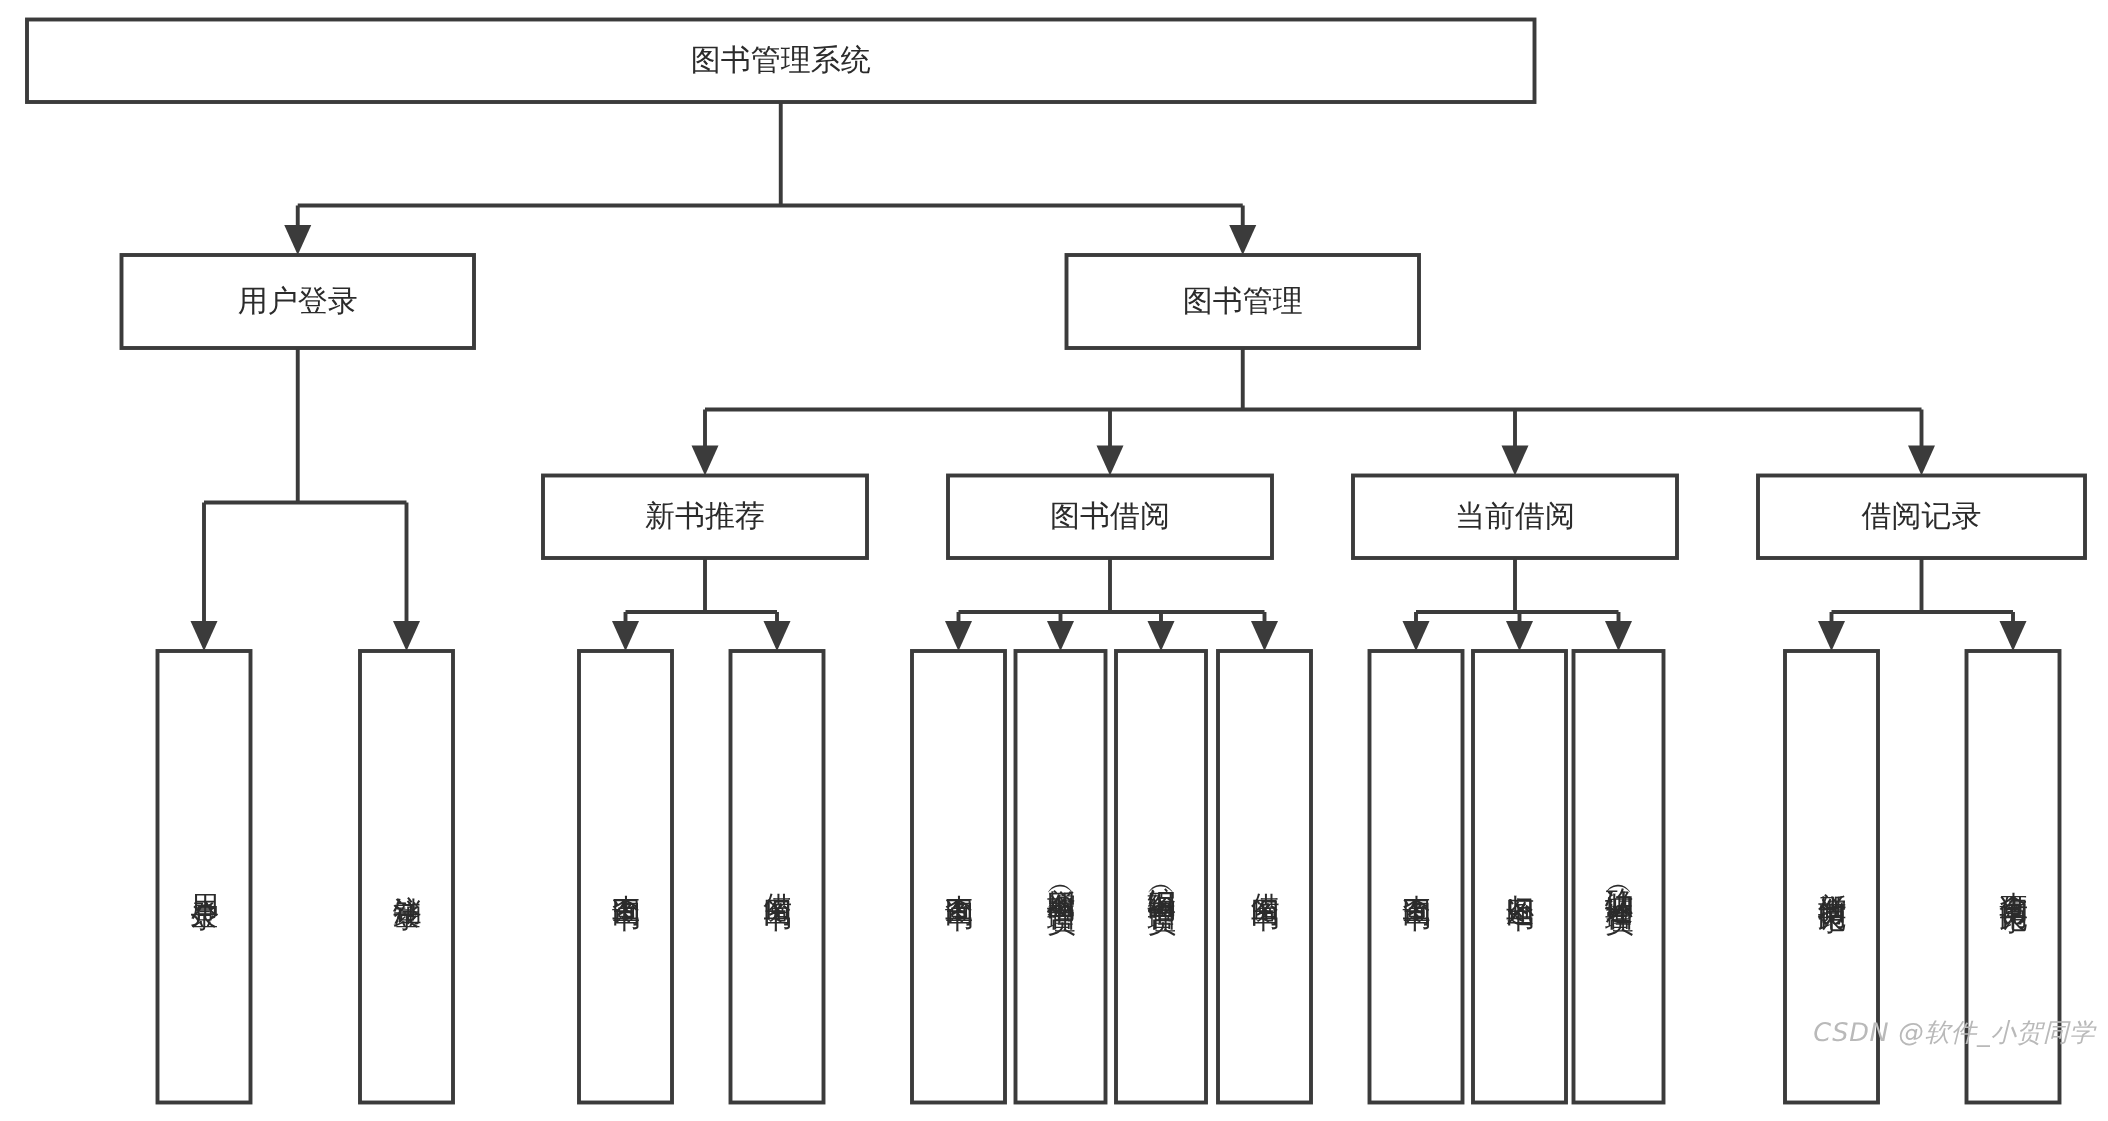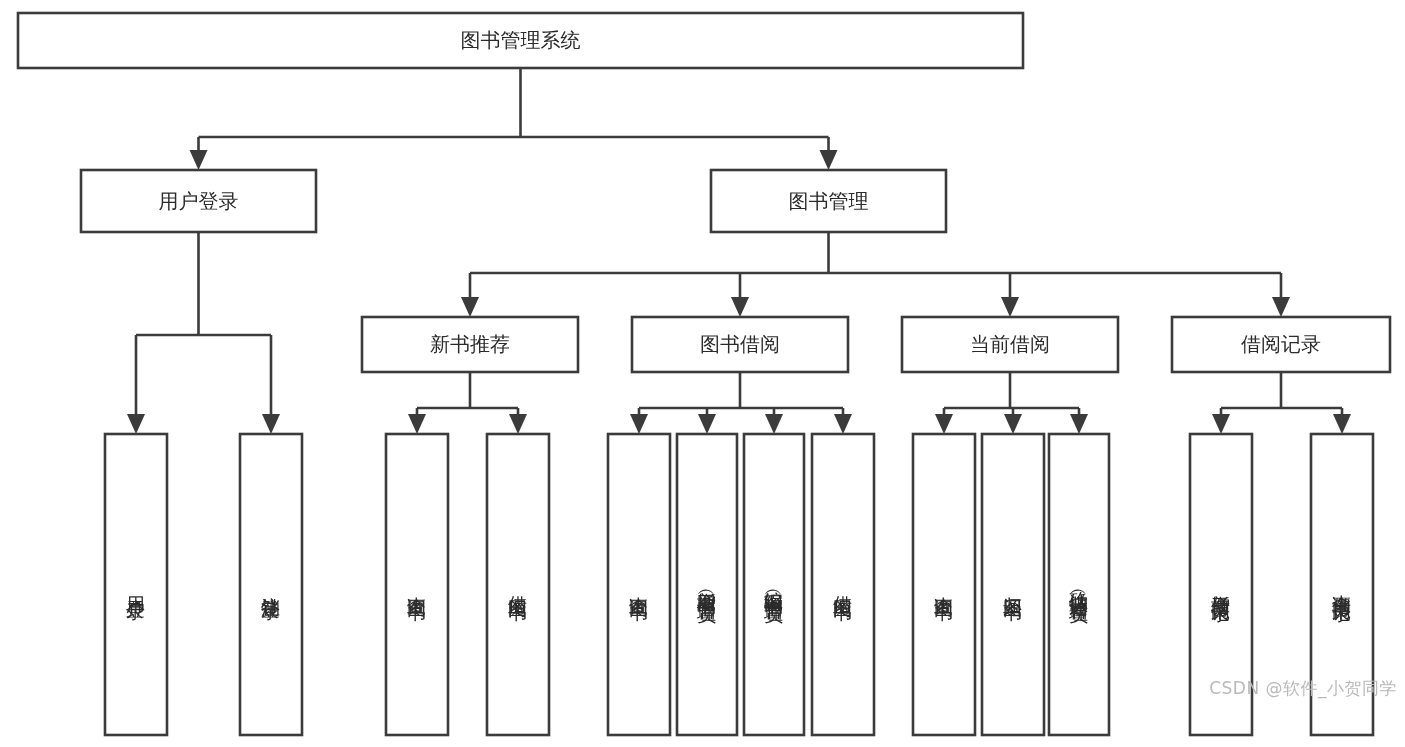--- a/index.html
+++ b/index.html
@@ -69,20 +69,21 @@
   .watermark {
     position: absolute;
     right: 8px;
     bottom: 4px;
     font-family: "DejaVu Sans", "Liberation Sans", sans-serif;
     font-size: 17px;
     color: #b9b9b9;
     letter-spacing: 0.5px;
     white-space: nowrap;
     user-select: none;
+    font-style: italic;
   }
 </style>
 </head>
 <body>
 
 <div id="diagram-root">
 
   <svg id="diagram-svg" viewBox="0 0 1405 747" xmlns="http://www.w3.org/2000/svg">
     <g id="connectors-layer">
         <line x1="520.5" y1="68" x2="520.5" y2="137" class="connector"></line>

